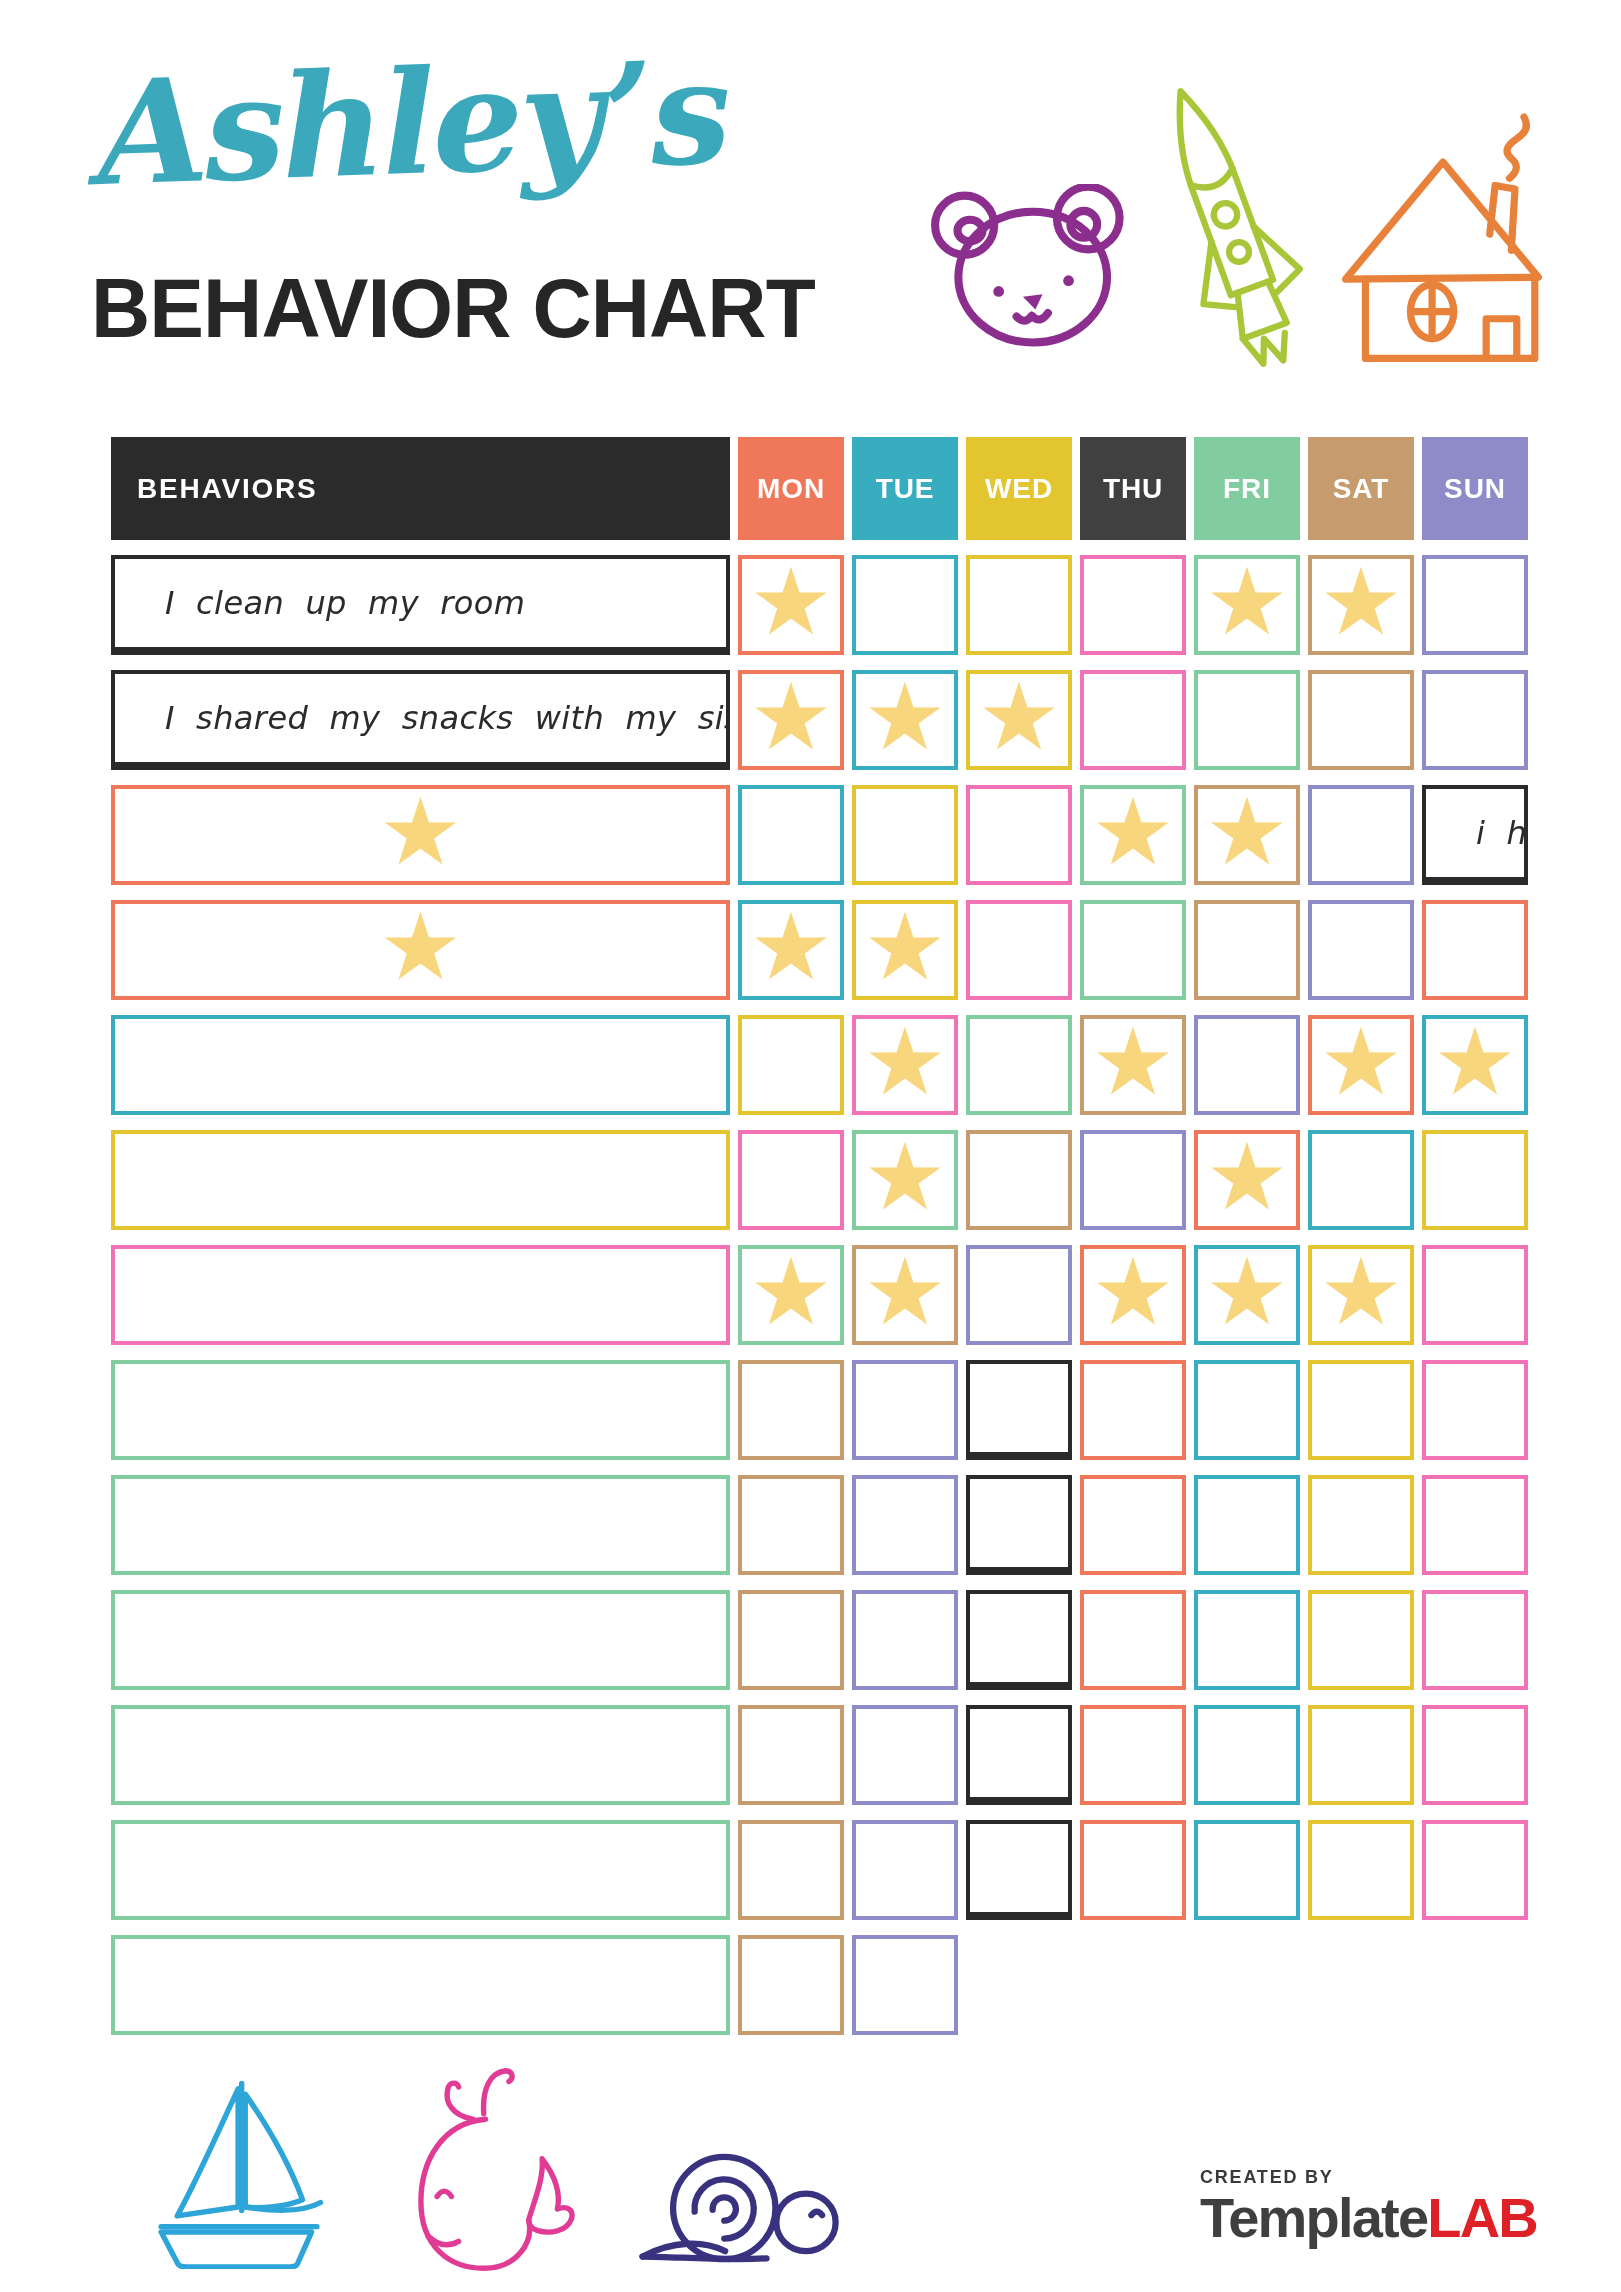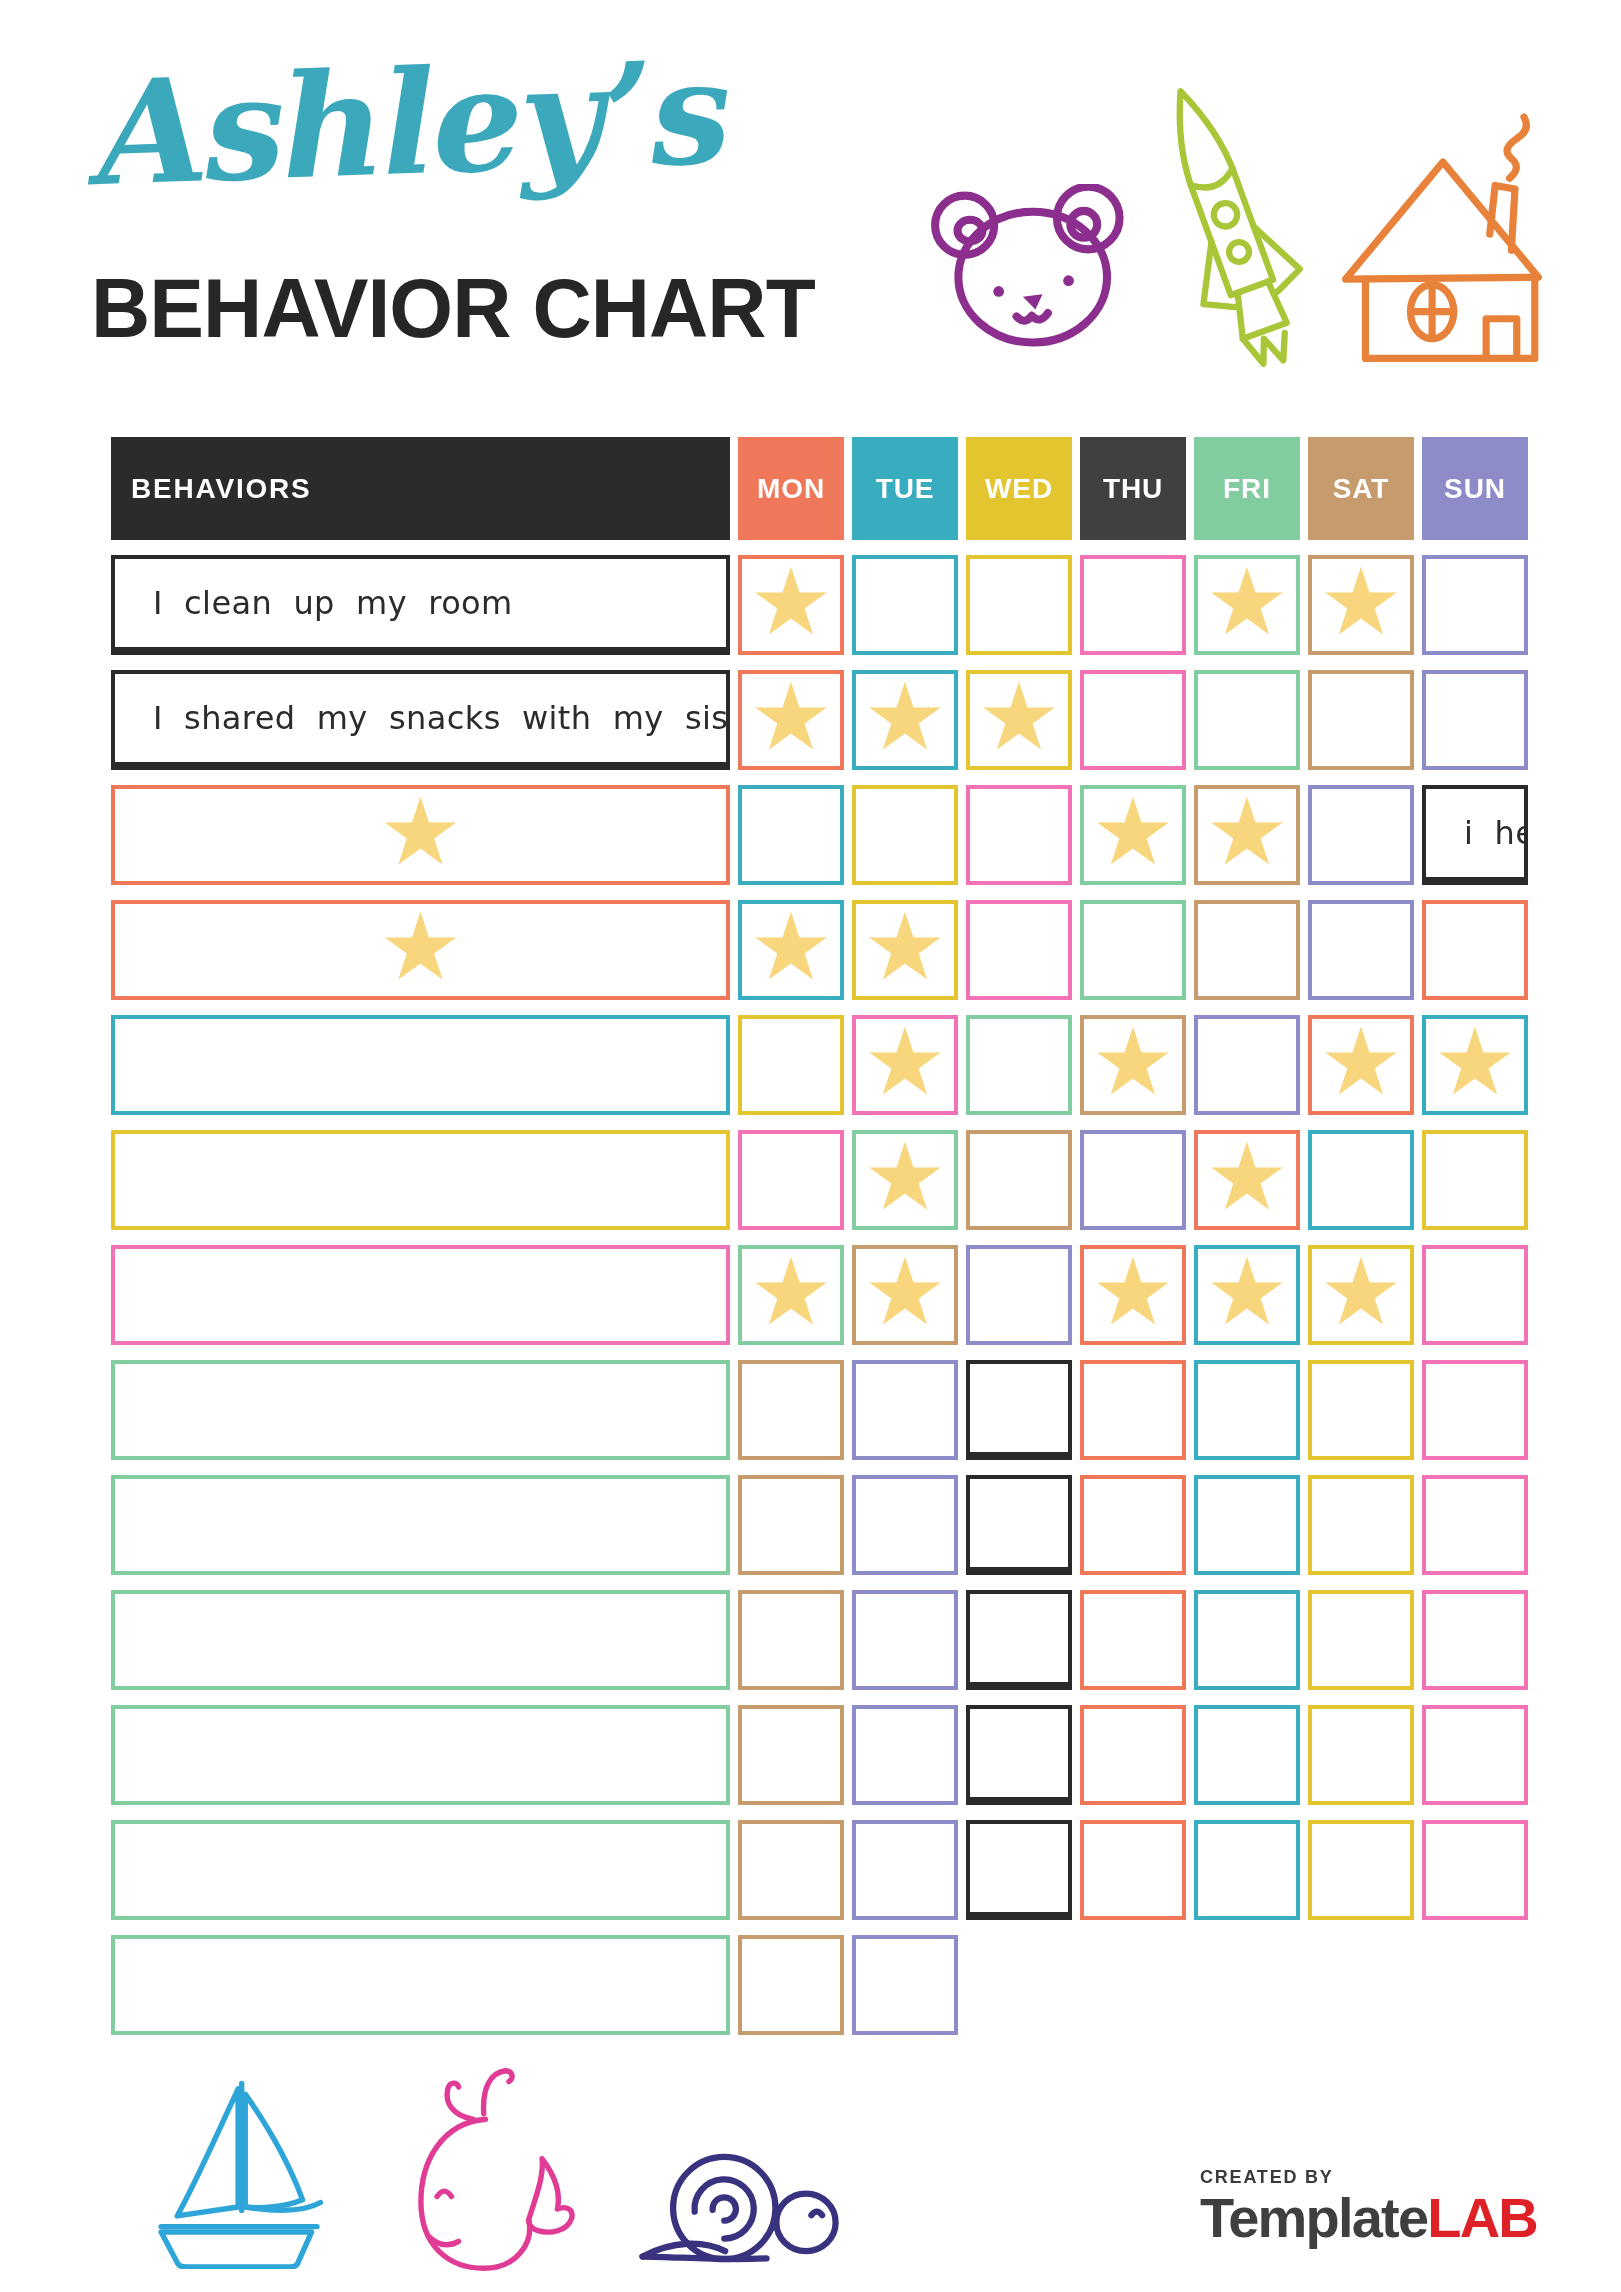--- a/index.html
+++ b/index.html
@@ -25,30 +25,30 @@
   .chart {
     position:absolute; left:111px; top:437px;
     display:grid;
     grid-template-columns:619px repeat(7,106px);
     grid-template-rows:103px repeat(13,100px);
     column-gap:8px; row-gap:15px;
   }
   .chart > div { box-sizing:border-box; }
   .behaviors-head {
     background:#2B2B2B; color:#ffffff; display:flex; align-items:center;
-    padding-left:20px; font-size:28px; font-weight:bold; letter-spacing:1.8px;
+    padding-left:26px; font-size:28px; font-weight:bold; letter-spacing:1.8px;
   }
   .day-head {
     color:#ffffff; display:flex; align-items:center; justify-content:center;
     font-size:28px; font-weight:bold; letter-spacing:0.9px;
   }
   .behavior-cell {
     border:4.5px solid #2A2A2A; border-bottom-width:8px; background:#ffffff;
-    display:flex; align-items:center; padding-left:38px; padding-right:9px;
-    font-family:"DejaVu Sans", sans-serif; 
+    display:flex; align-items:center; padding-left:50px; padding-right:9px;
+    font-family:"DejaVu Sans", sans-serif; font-style:italic;
     font-size:32px; color:#2B2B2B; letter-spacing:0.4px; word-spacing:10.7px;
     white-space:nowrap; overflow:hidden;
   }
   .day-cell {
     border:4.5px solid; background:#ffffff;
     display:flex; align-items:center; justify-content:center;
   }
   .star { font-size:93px; line-height:93px; margin-top:-5.4px; }
   
   .logo { position:absolute; left:1200px; top:2167px; }

